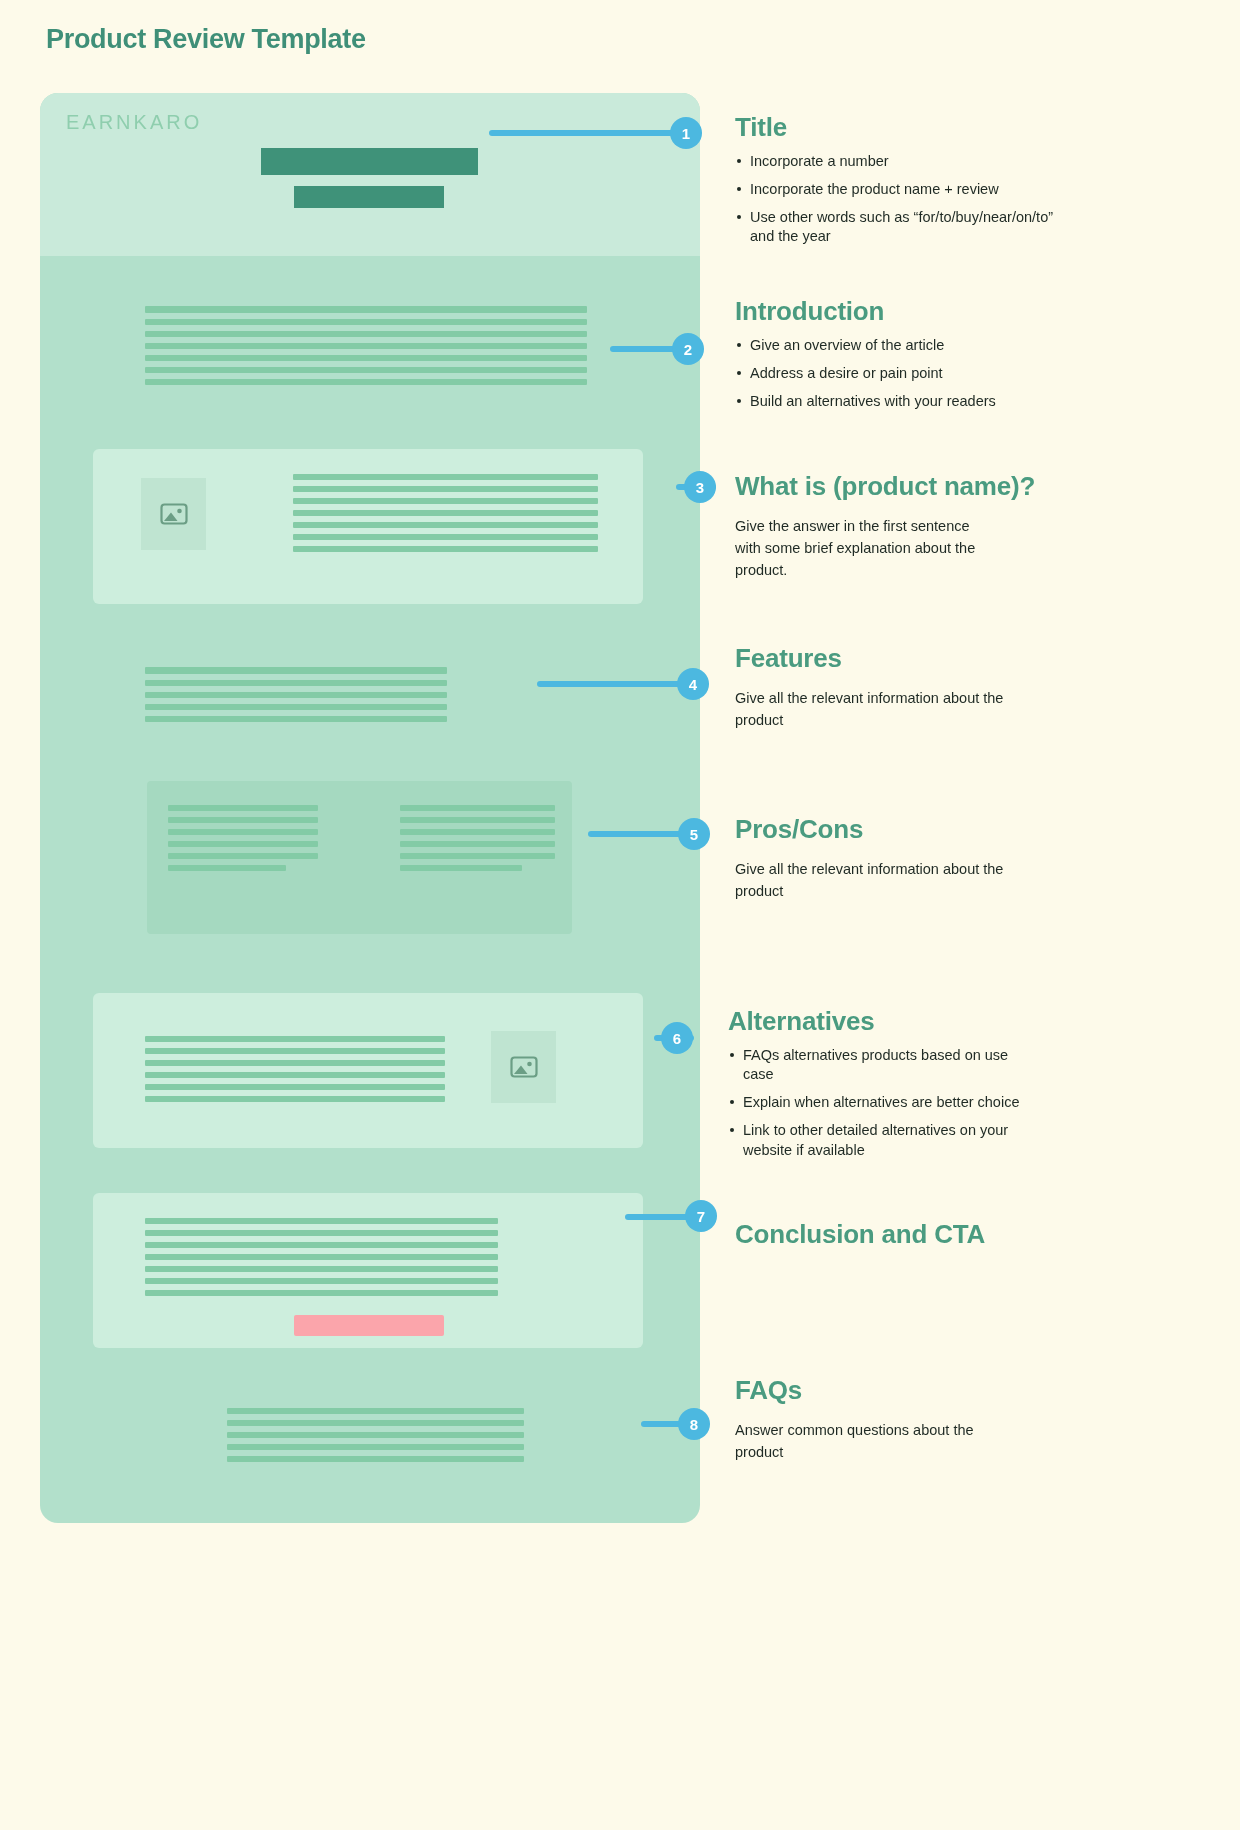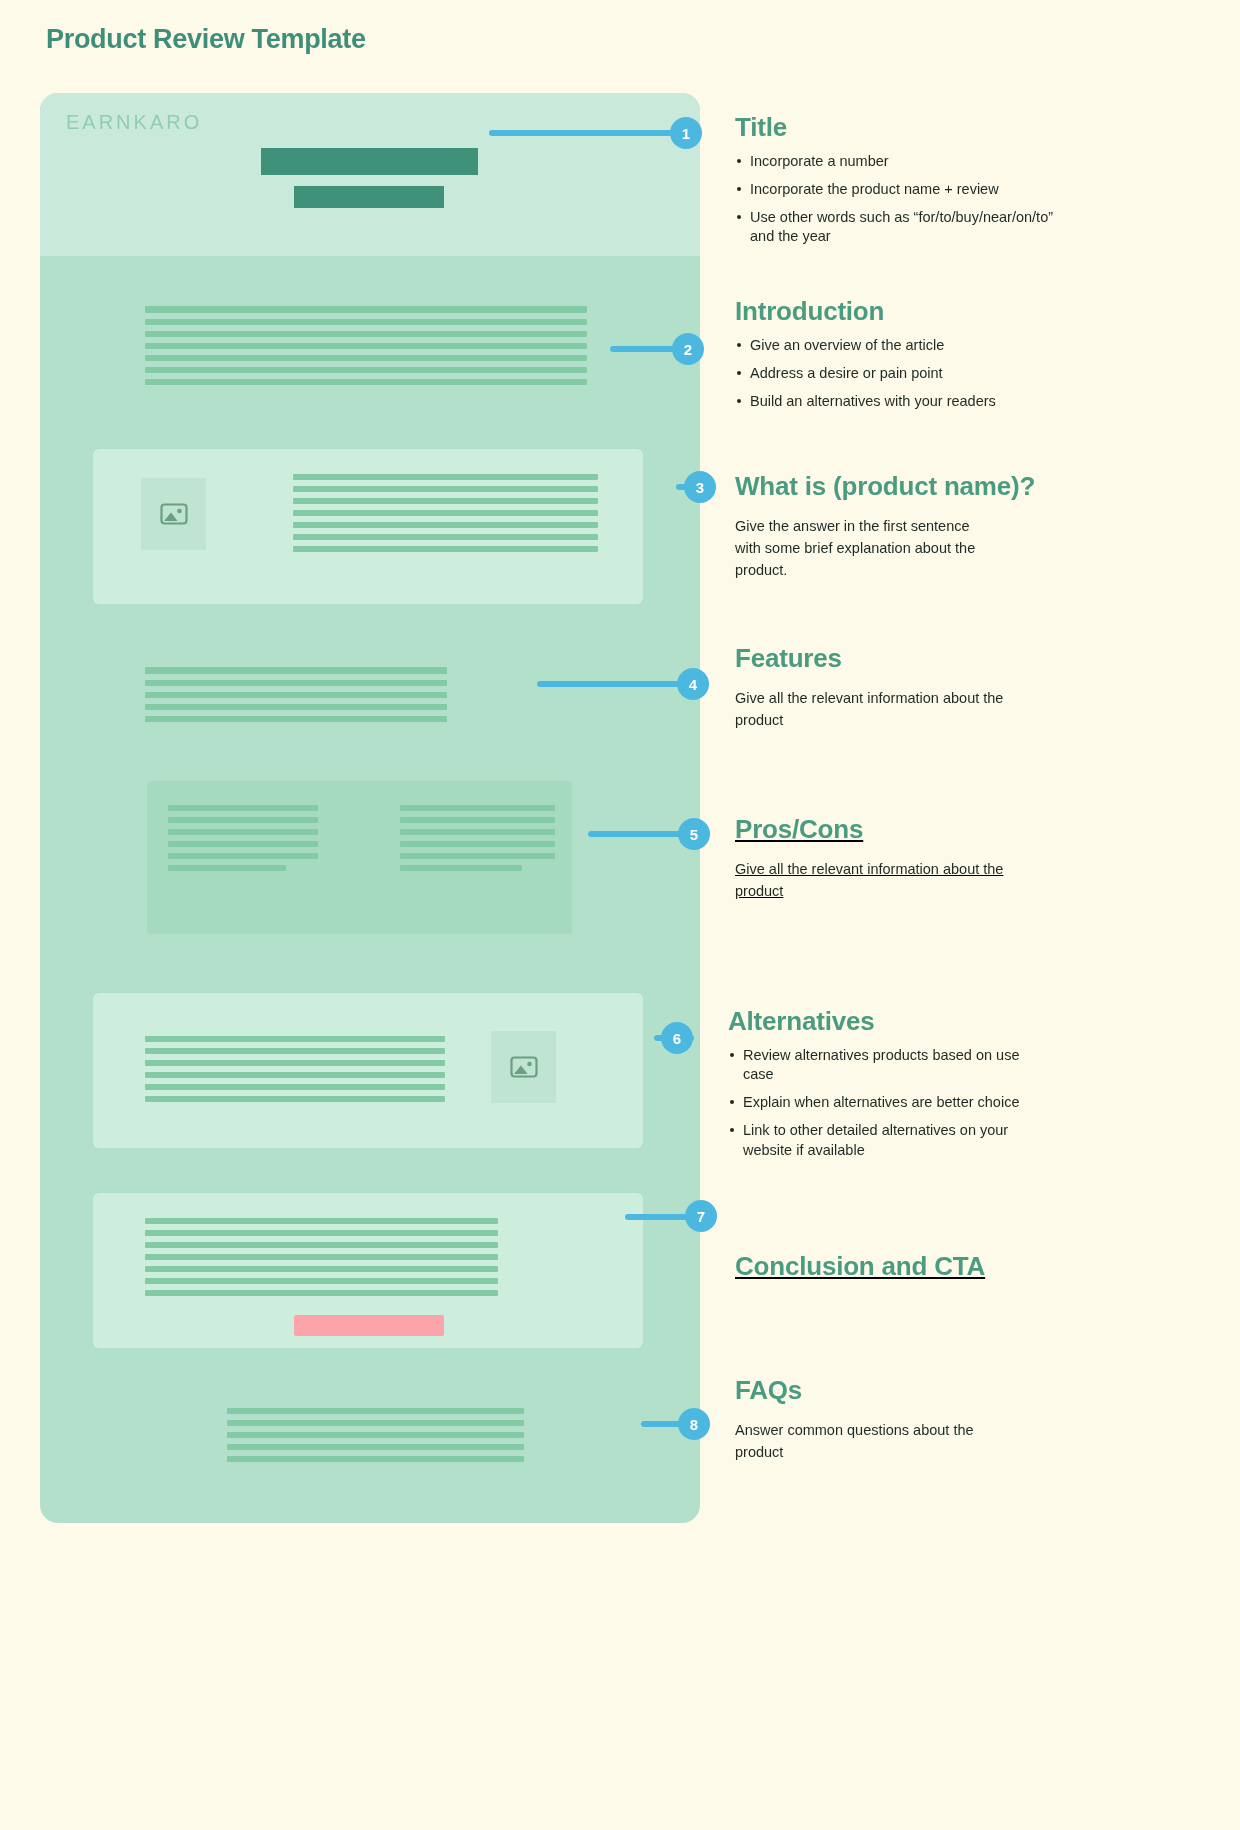--- a/index.html
+++ b/index.html
@@ -221,34 +221,34 @@
 <div class="ann" style="top:471px;width:320px;">
   <h2 class="big">What is (product name)?</h2>
   <p style="width:260px;margin-top:13px;">Give the answer in the first sentence with some brief explanation about the product.</p>
 </div>
 
 <div class="ann" style="top:643px;">
   <h2 class="big">Features</h2>
   <p style="width:272px;margin-top:13px;">Give all the relevant information about the product</p>
 </div>
 
-<div class="ann" style="top:814px;text-decoration:underline;">
+<div class="ann" style="top:814px;">
   <h2 class="big">Pros/Cons</h2>
   <p style="width:272px;margin-top:13px;">Give all the relevant information about the product</p>
 </div>
 
 <div class="ann" style="top:1006px;width:310px;left:728px;">
   <h2 class="big">Alternatives</h2>
   <ul>
-    <li>Review alternatives products based on use case</li>
+    <li>FAQs alternatives products based on use case</li>
     <li>Explain when alternatives are better choice</li>
     <li>Link to other detailed alternatives on your website if available</li>
   </ul>
 </div>
 
-<div class="ann" style="top:1251px;width:300px;text-decoration:underline;">
+<div class="ann" style="top:1219px;width:300px;">
   <h2 class="big">Conclusion and CTA</h2>
 </div>
 
 <div class="ann" style="top:1375px;">
   <h2 class="big">FAQs</h2>
   <p style="width:245px;margin-top:13px;">Answer common questions about the product</p>
 </div>
 
 </body></html>

